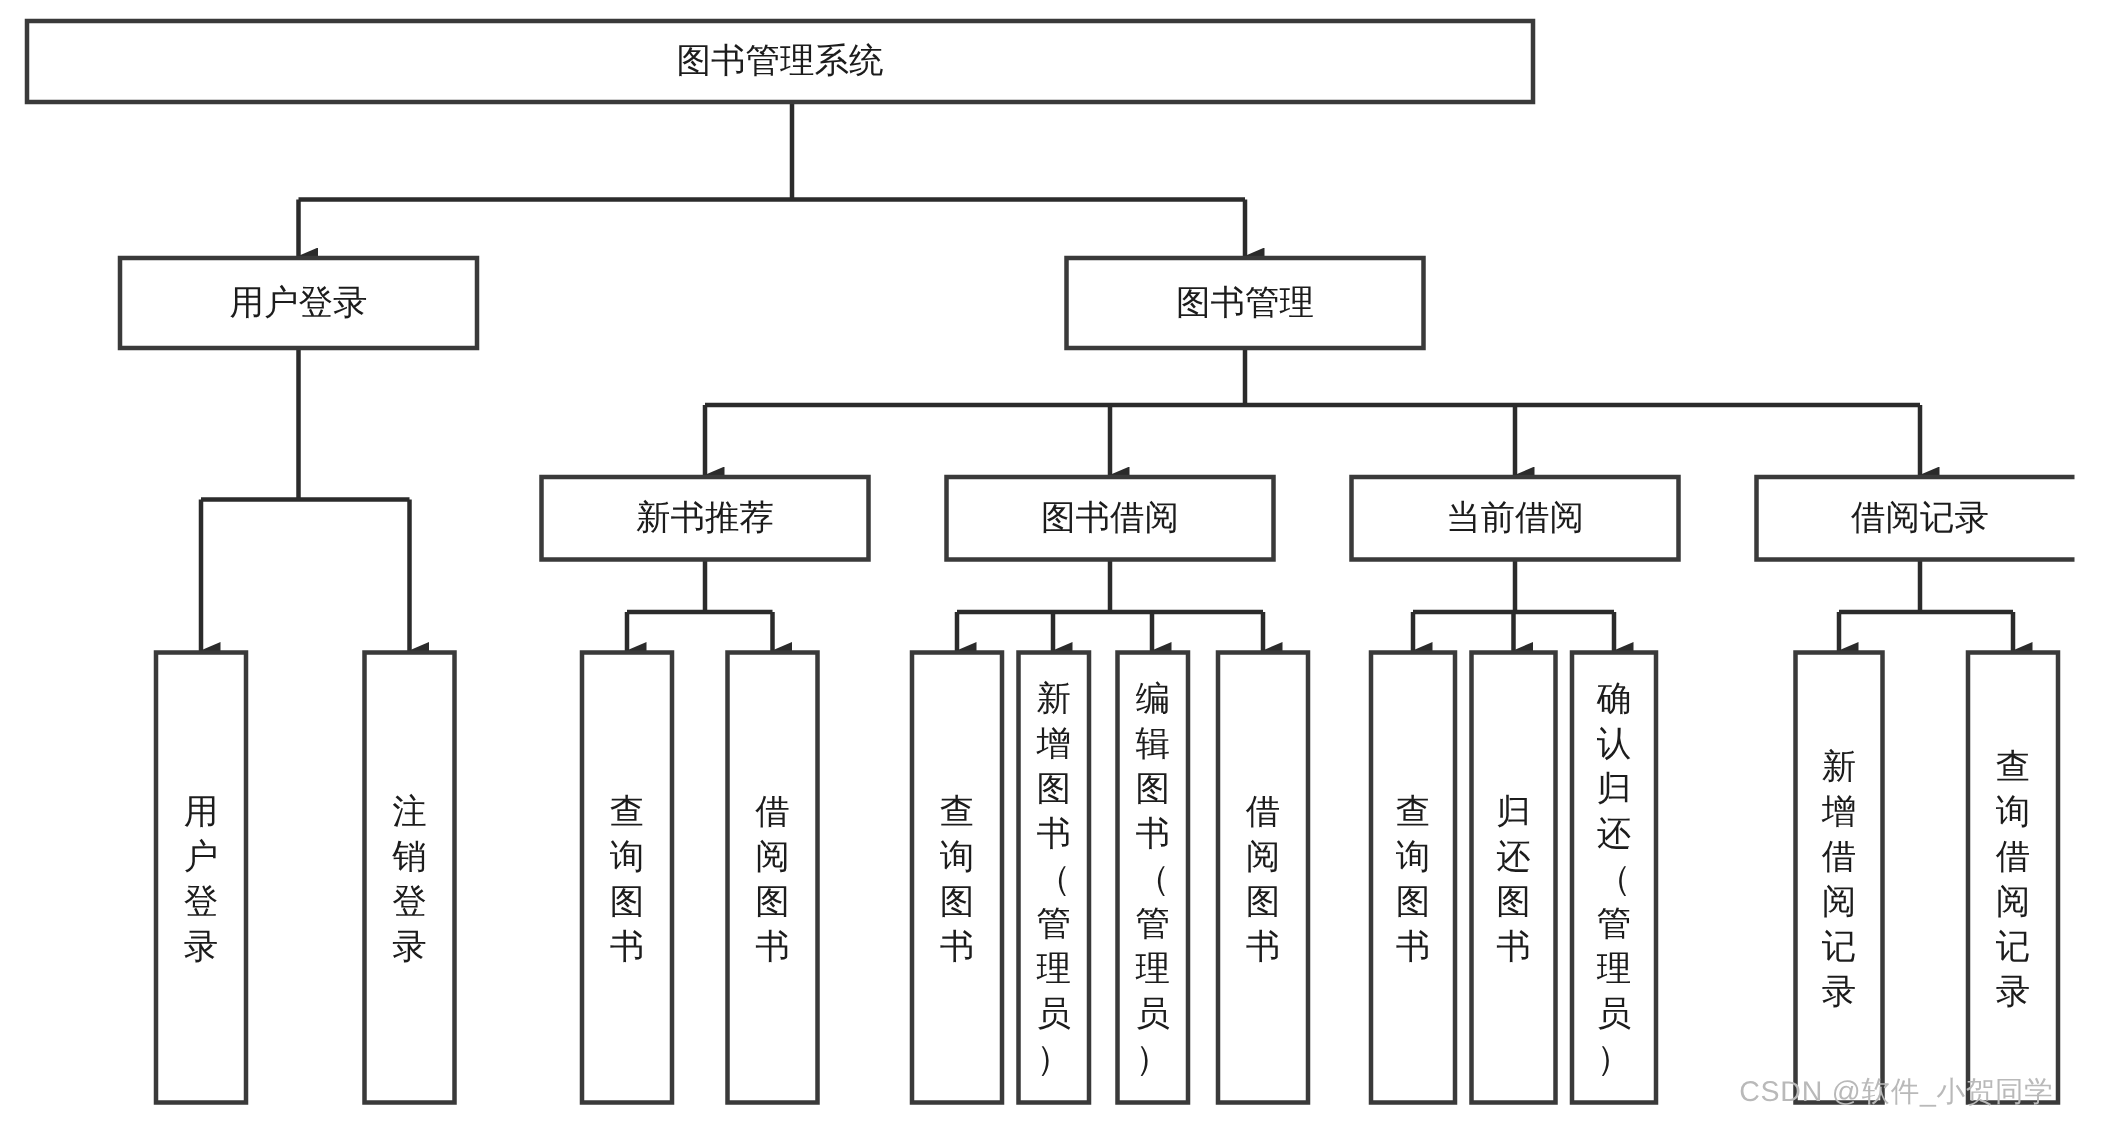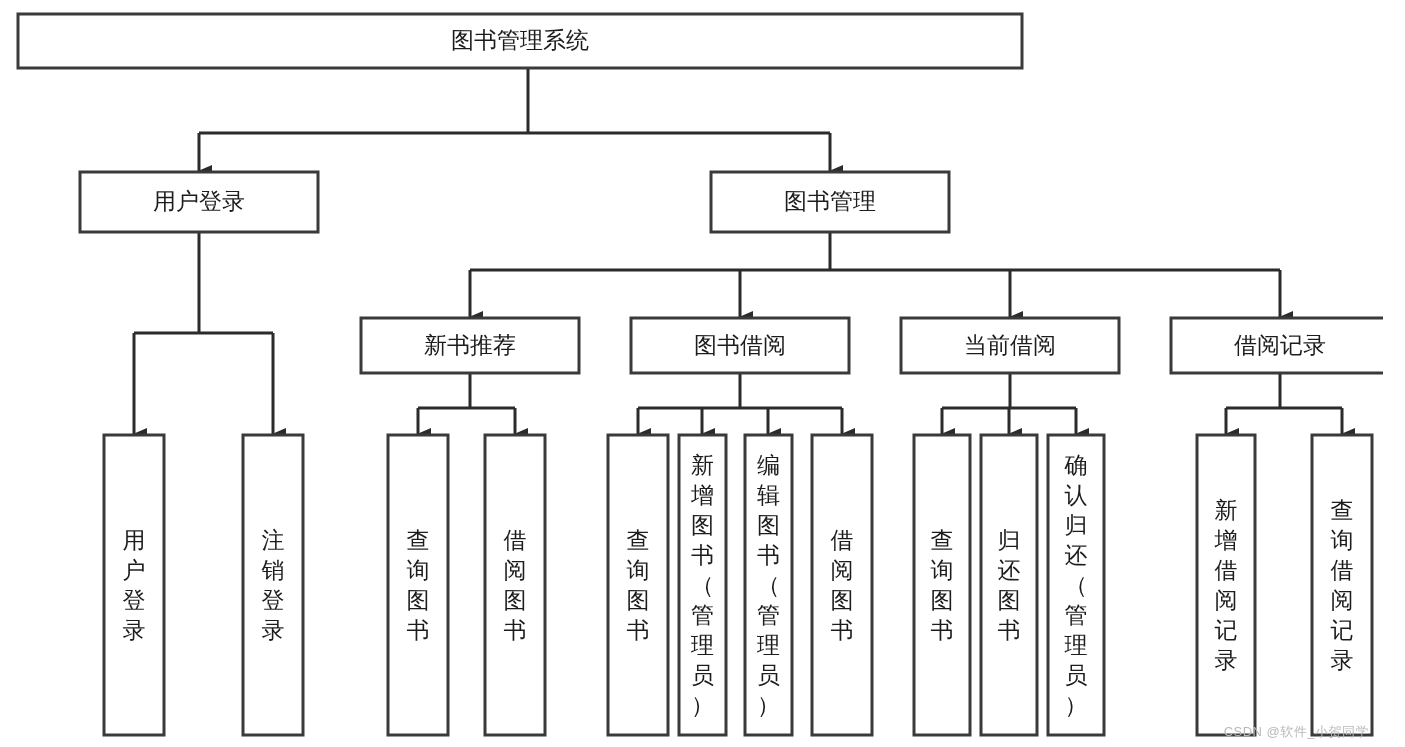--- a/index.html
+++ b/index.html
@@ -53,21 +53,21 @@
     font-family: "Liberation Sans", "DejaVu Sans", sans-serif;
     font-size: 23px;
     fill: #1c1c1c;
     white-space: pre;
   }
   .watermark-text {
     position: absolute;
     right: 14px;
     bottom: 6px;
     font-family: "Liberation Sans", "DejaVu Sans", sans-serif;
-    font-size: 13px;
+    font-size: 19px;
     color: #b9b9b9;
     letter-spacing: 0.5px;
     pointer-events: none;
     user-select: none;
     white-space: nowrap;
   }
 </style>
 </head>
 <body>
 

